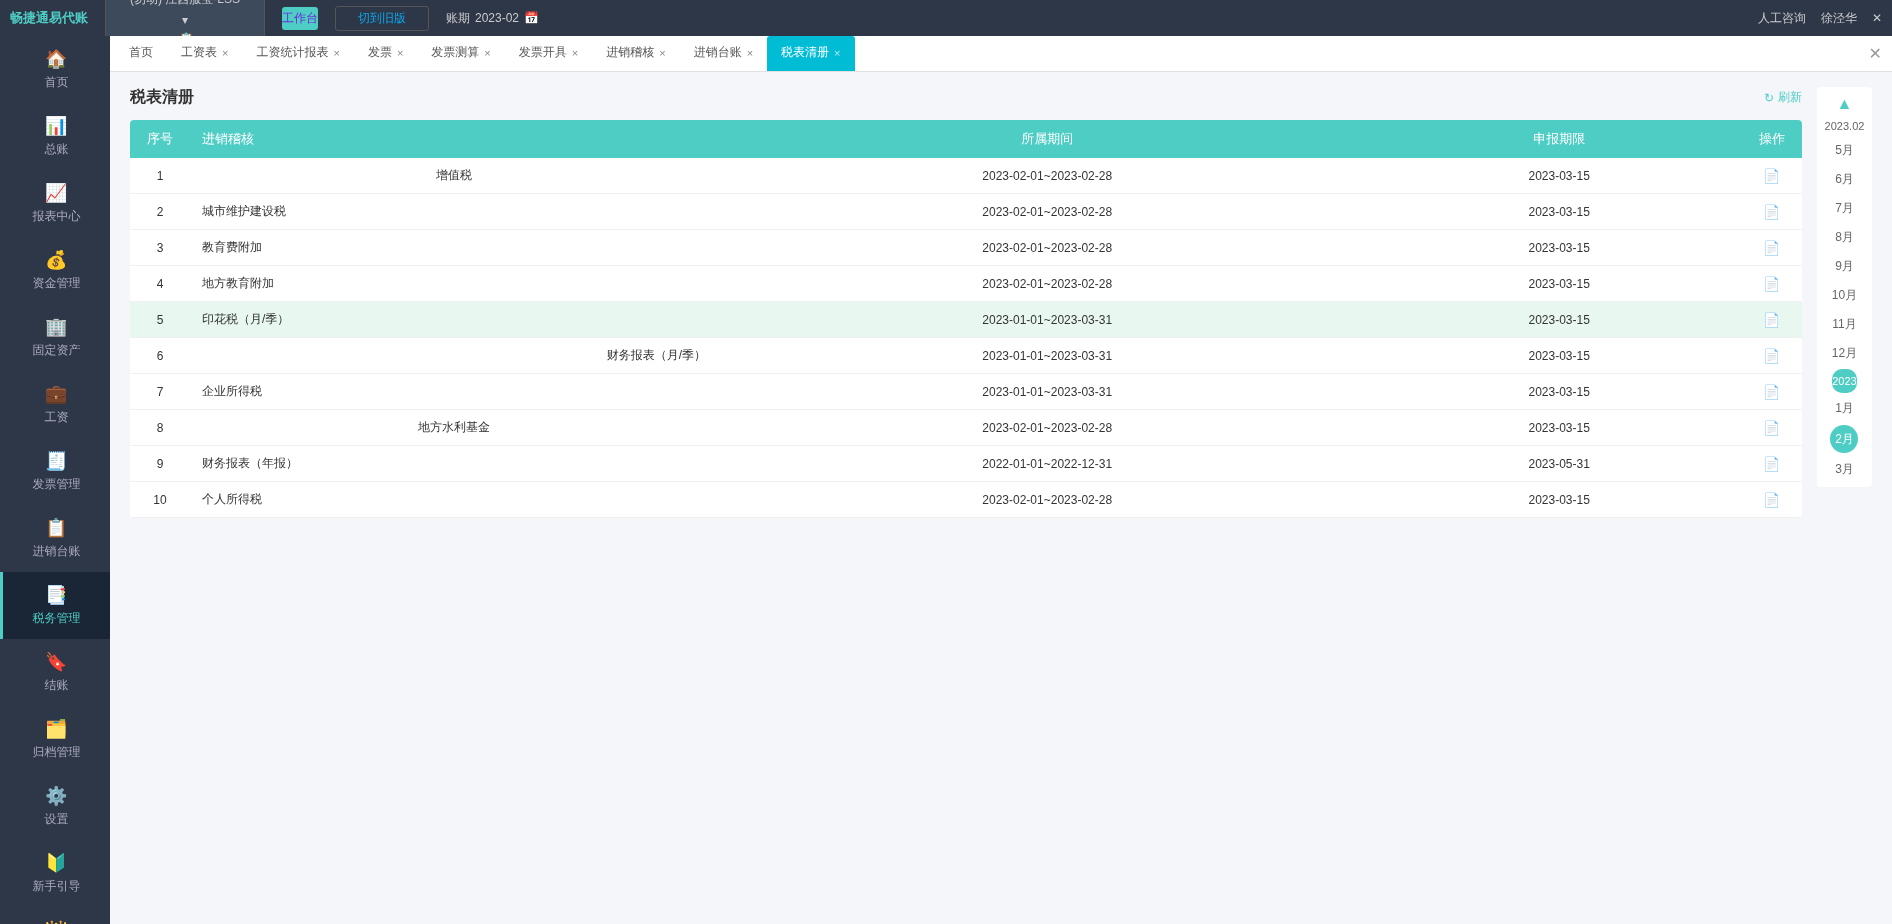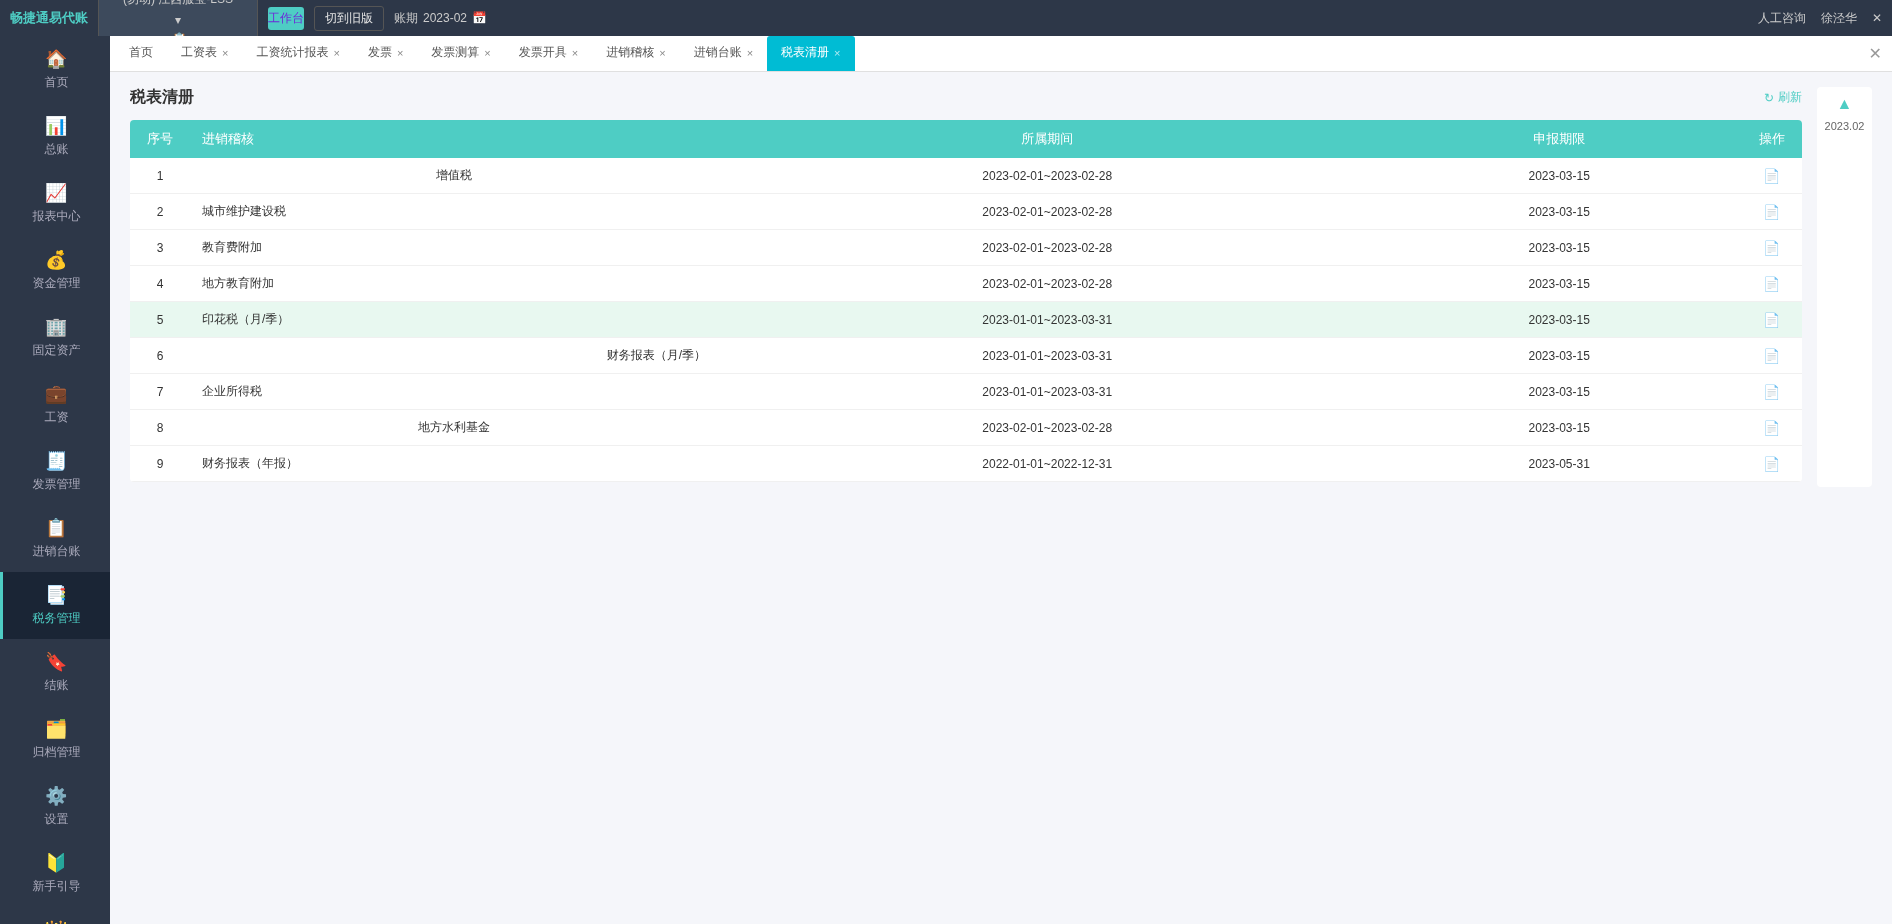--- a/index.html
+++ b/index.html
@@ -5,21 +5,21 @@
     * { box-sizing: border-box; margin: 0; padding: 0; }
     body { font-family: 'Microsoft YaHei', sans-serif; font-size: 13px; background: #f0f2f5; display: flex; flex-direction: column; height: 924px; overflow: hidden; }
 
     
     .top-bar {
       height: 36px;
       background: #2d3748;
       display: flex;
       align-items: center;
       padding: 0 10px;
-      gap: 10px;
+      gap: 17px;
       flex-shrink: 0;
     }
     .top-bar-logo {
       color: #4ecdc4;
       font-size: 13px;
       font-weight: bold;
       white-space: nowrap;
     }
     .top-bar-company {
       background: #3d4a5c;
@@ -38,24 +38,24 @@
       background: #4ecdc4;
       color: #6d28d9;
       border: none;
       border-radius: 3px;
       padding: 3px 0;
       font-size: 12px;
       cursor: pointer;
     }
     .top-bar-btn-outline {
       background: transparent;
-      color: #e5e5e5;
+      color: #0ea5e9;
       border: 1px solid #555;
       border-radius: 3px;
-      padding: 3px 10px;
+      padding: 3px 22px;
       font-size: 12px;
       cursor: pointer;
     }
     .top-bar-period {
       color: #ccc;
       font-size: 12px;
       display: flex;
       align-items: center;
       gap: 5px;
     }
@@ -476,25 +476,47 @@
     <td>2023-03-15</td>
     <td><span class="action-icon">📄</span></td>
   </tr>
               <tr>
     <td>9</td>
     <td style="text-align:left;">财务报表（年报）</td>
     <td>2022-01-01~2022-12-31</td>
     <td>2023-05-31</td>
     <td><span class="action-icon">📄</span></td>
   </tr>
+              <tr>
+    <td>10</td>
+    <td style="text-align:left;">个人所得税</td>
+    <td>2023-02-01~2023-02-28</td>
+    <td>2023-03-15</td>
+    <td><span class="action-icon">📄</span></td>
+  </tr>
             </tbody>
         </table>
       </div>
 
       <div class="timeline-panel">
         <div class="timeline-up">▲</div>
         <div class="timeline-header">2023.02</div>
+        <div id="timeline-items-container">
+            <div class="timeline-item">5月</div>
+            <div class="timeline-item">6月</div>
+            <div class="timeline-item">7月</div>
+            <div class="timeline-item">8月</div>
+            <div class="timeline-item">9月</div>
+            <div class="timeline-item">10月</div>
+            <div class="timeline-item">11月</div>
+            <div class="timeline-item">12月</div>
+            <div class="timeline-item active-year">2023</div>
+            <div class="timeline-item">1月</div>
+            <div class="timeline-item active-month">2月</div>
+            <div class="timeline-item">3月</div>
+            <div class="timeline-item">4月</div>
+          </div>
 
       </div>
     </div>
 
   </div>
 </div>
 
 </body></html>

